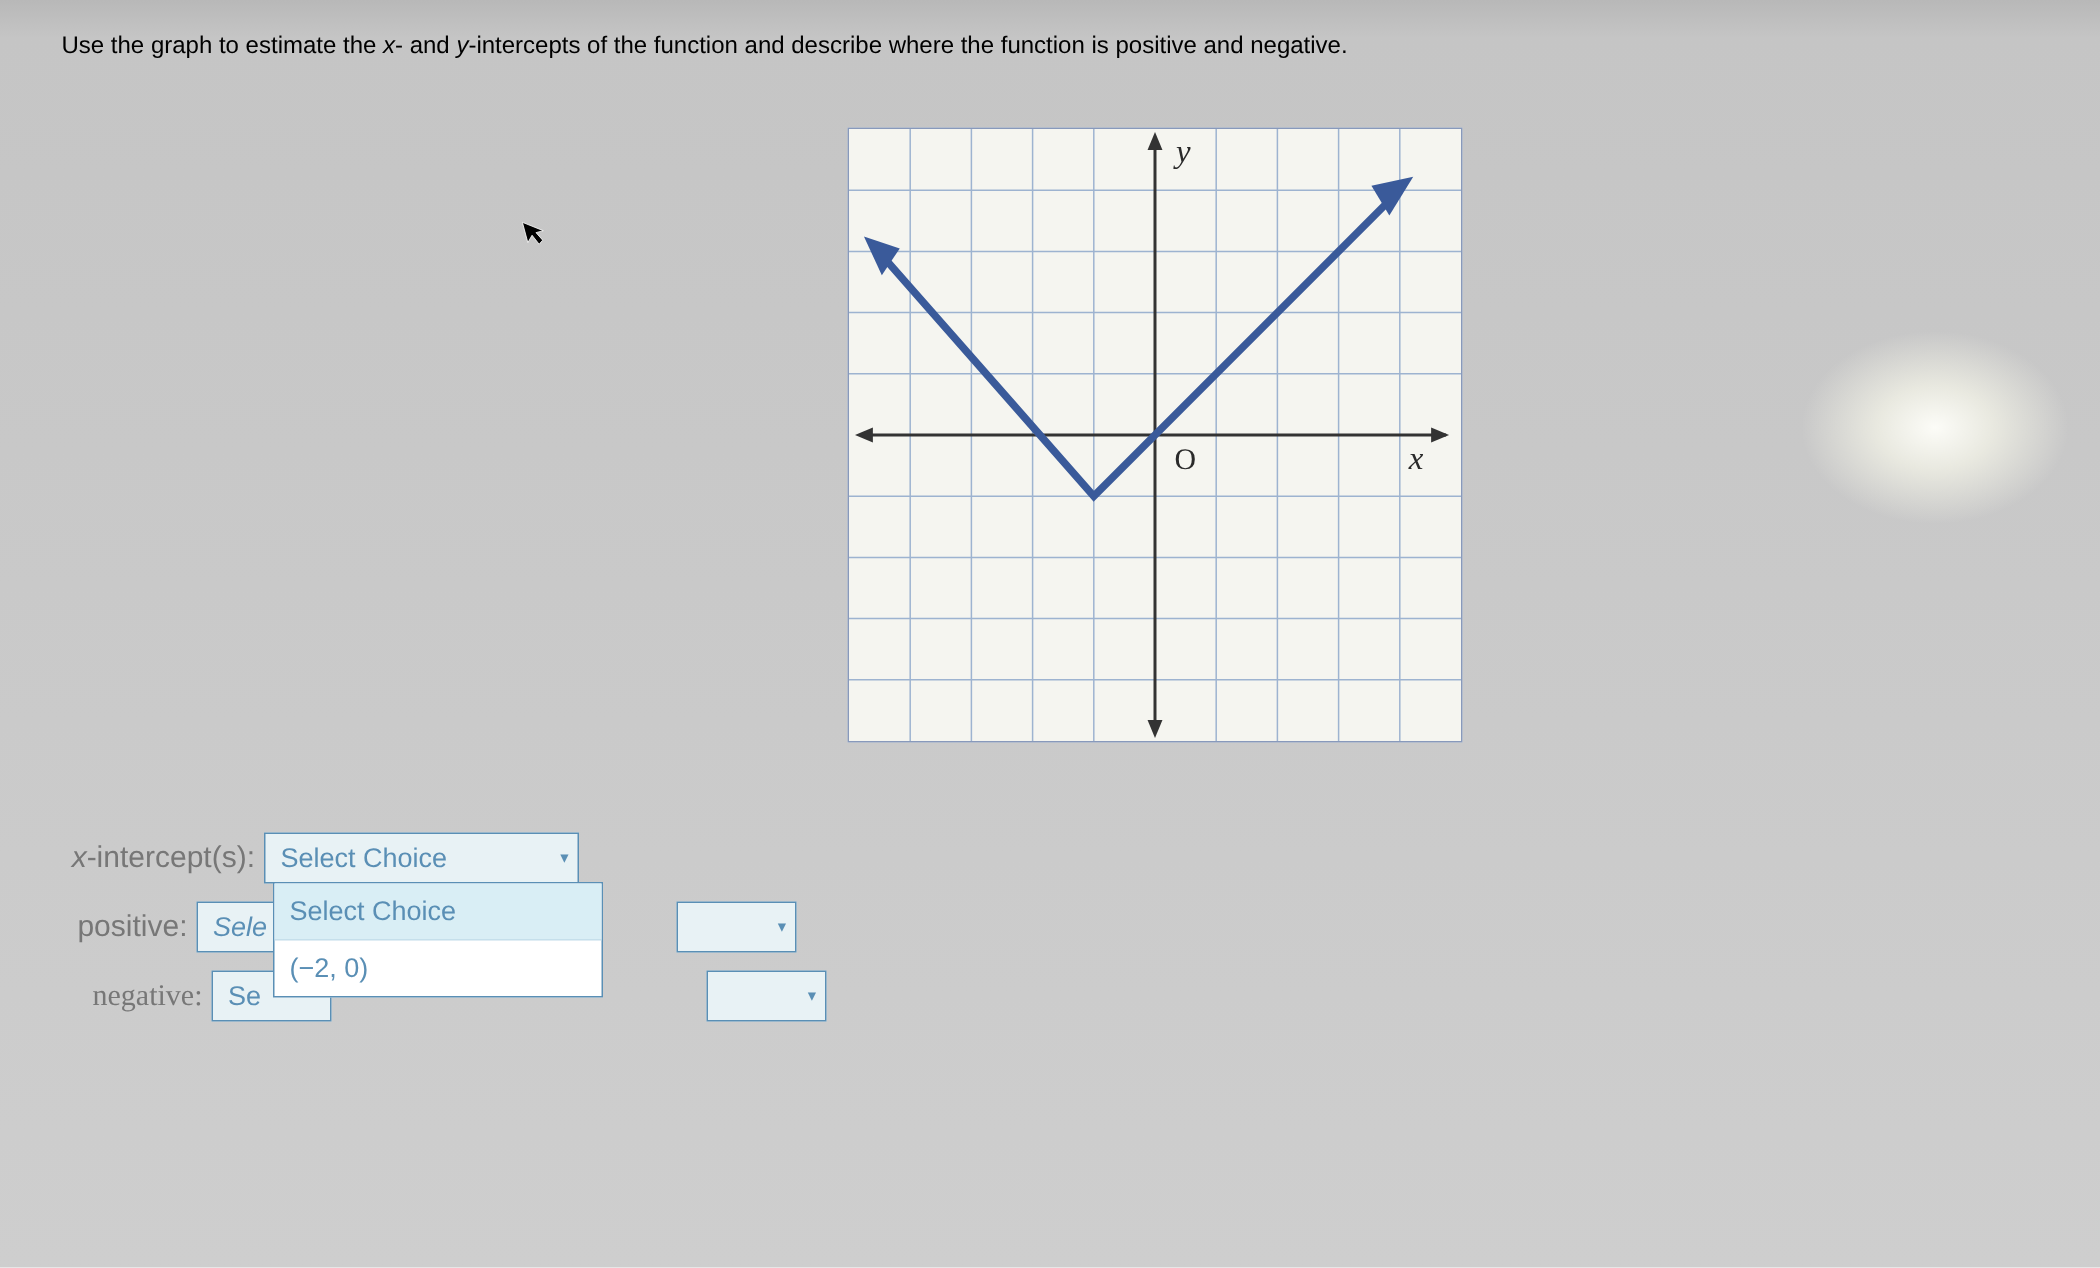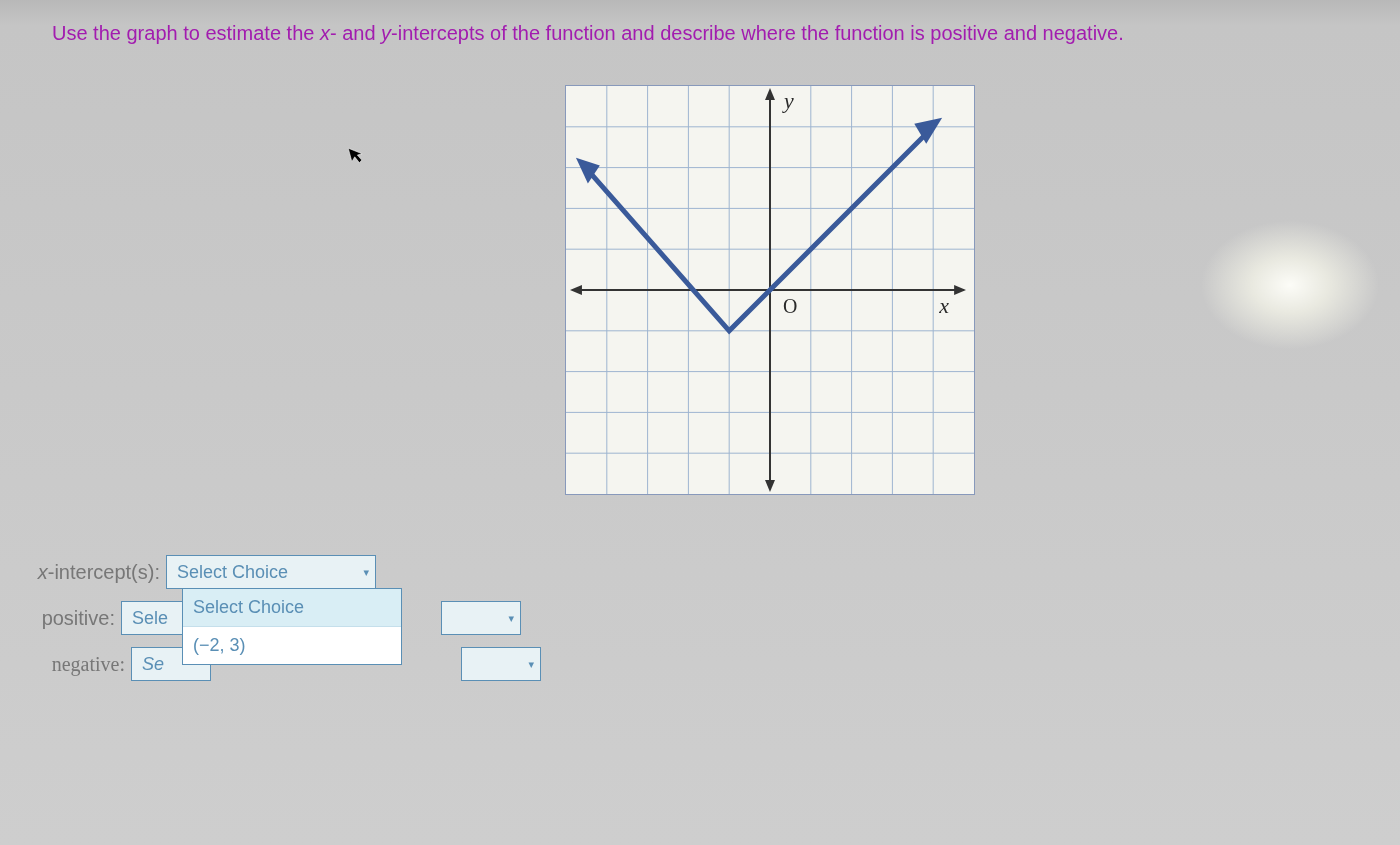--- a/index.html
+++ b/index.html
@@ -7,24 +7,24 @@
     background: linear-gradient(to bottom, #b8b8b8 0%, #c5c5c5 3%, #cecece 100%);
     font-family: Arial, sans-serif;
     width: 1400px;
     height: 845px;
     position: relative;
     overflow: hidden;
   }
   .question {
     position: absolute;
     top: 22px;
-    left: 52px;
+    left: 41px;
     right: 20px;
-    font-size: 20px;
-    color: #a21caf;
+    font-size: 16px;
+    color: #000000;
   }
   .question .var { font-style: italic; }
   .cursor {
     position: absolute;
     top: 145px;
     left: 350px;
     font-size: 18px;
     color: #000;
     transform: rotate(-15deg);
   }
@@ -34,21 +34,21 @@
     left: 565px;
     width: 410px;
     height: 410px;
     background: #f5f5f0;
     border: 1px solid #8899bb;
   }
   .graph svg { width: 100%; height: 100%; display: block; }
   .answers {
     position: absolute;
     top: 555px;
-    left: 20px;
+    left: 30px;
   }
   .row {
     display: flex;
     align-items: center;
     margin-bottom: 12px;
     position: relative;
   }
   .label {
     font-size: 20px;
     color: #777;
@@ -166,38 +166,38 @@
 <div class="answers">
   <div class="row">
     <span class="label"><span class="var">x</span><span>-intercept(s):</span></span>
     <div class="selectbox wide">
       <span>Select Choice</span>
       <span class="chev">▾</span>
     </div>
   </div>
   <div class="row">
     <span class="label" style="min-width:95px;">positive:</span>
-    <div class="selectbox" style="width:60px; overflow:hidden;">
+    <div class="selectbox" style="width:60px; overflow:hidden;font-style:italic;">
       <span>Sele</span>
     </div>
     <div style="width:240px"></div>
     <div class="selectbox" style="width:34px;">
       <span class="chev">▾</span>
     </div>
   </div>
   <div class="row">
     <span class="label" style="min-width:105px;font-family:Liberation Serif, serif;">negative:</span>
-    <div class="selectbox" style="width:48px; overflow:hidden;font-style:italic;">
+    <div class="selectbox" style="width:48px; overflow:hidden;">
       <span>Se</span>
     </div>
     <div style="width:250px"></div>
     <div class="selectbox" style="width:34px;">
       <span class="chev">▾</span>
     </div>
   </div>
 </div>
 
 <div class="dropdown">
   <div class="opt head">Select Choice</div>
-  <div class="opt">(−2, 3)</div>
+  <div class="opt">(−2, 0)</div>
 </div>
 
 <div class="glare"></div>
 
 </body></html>

